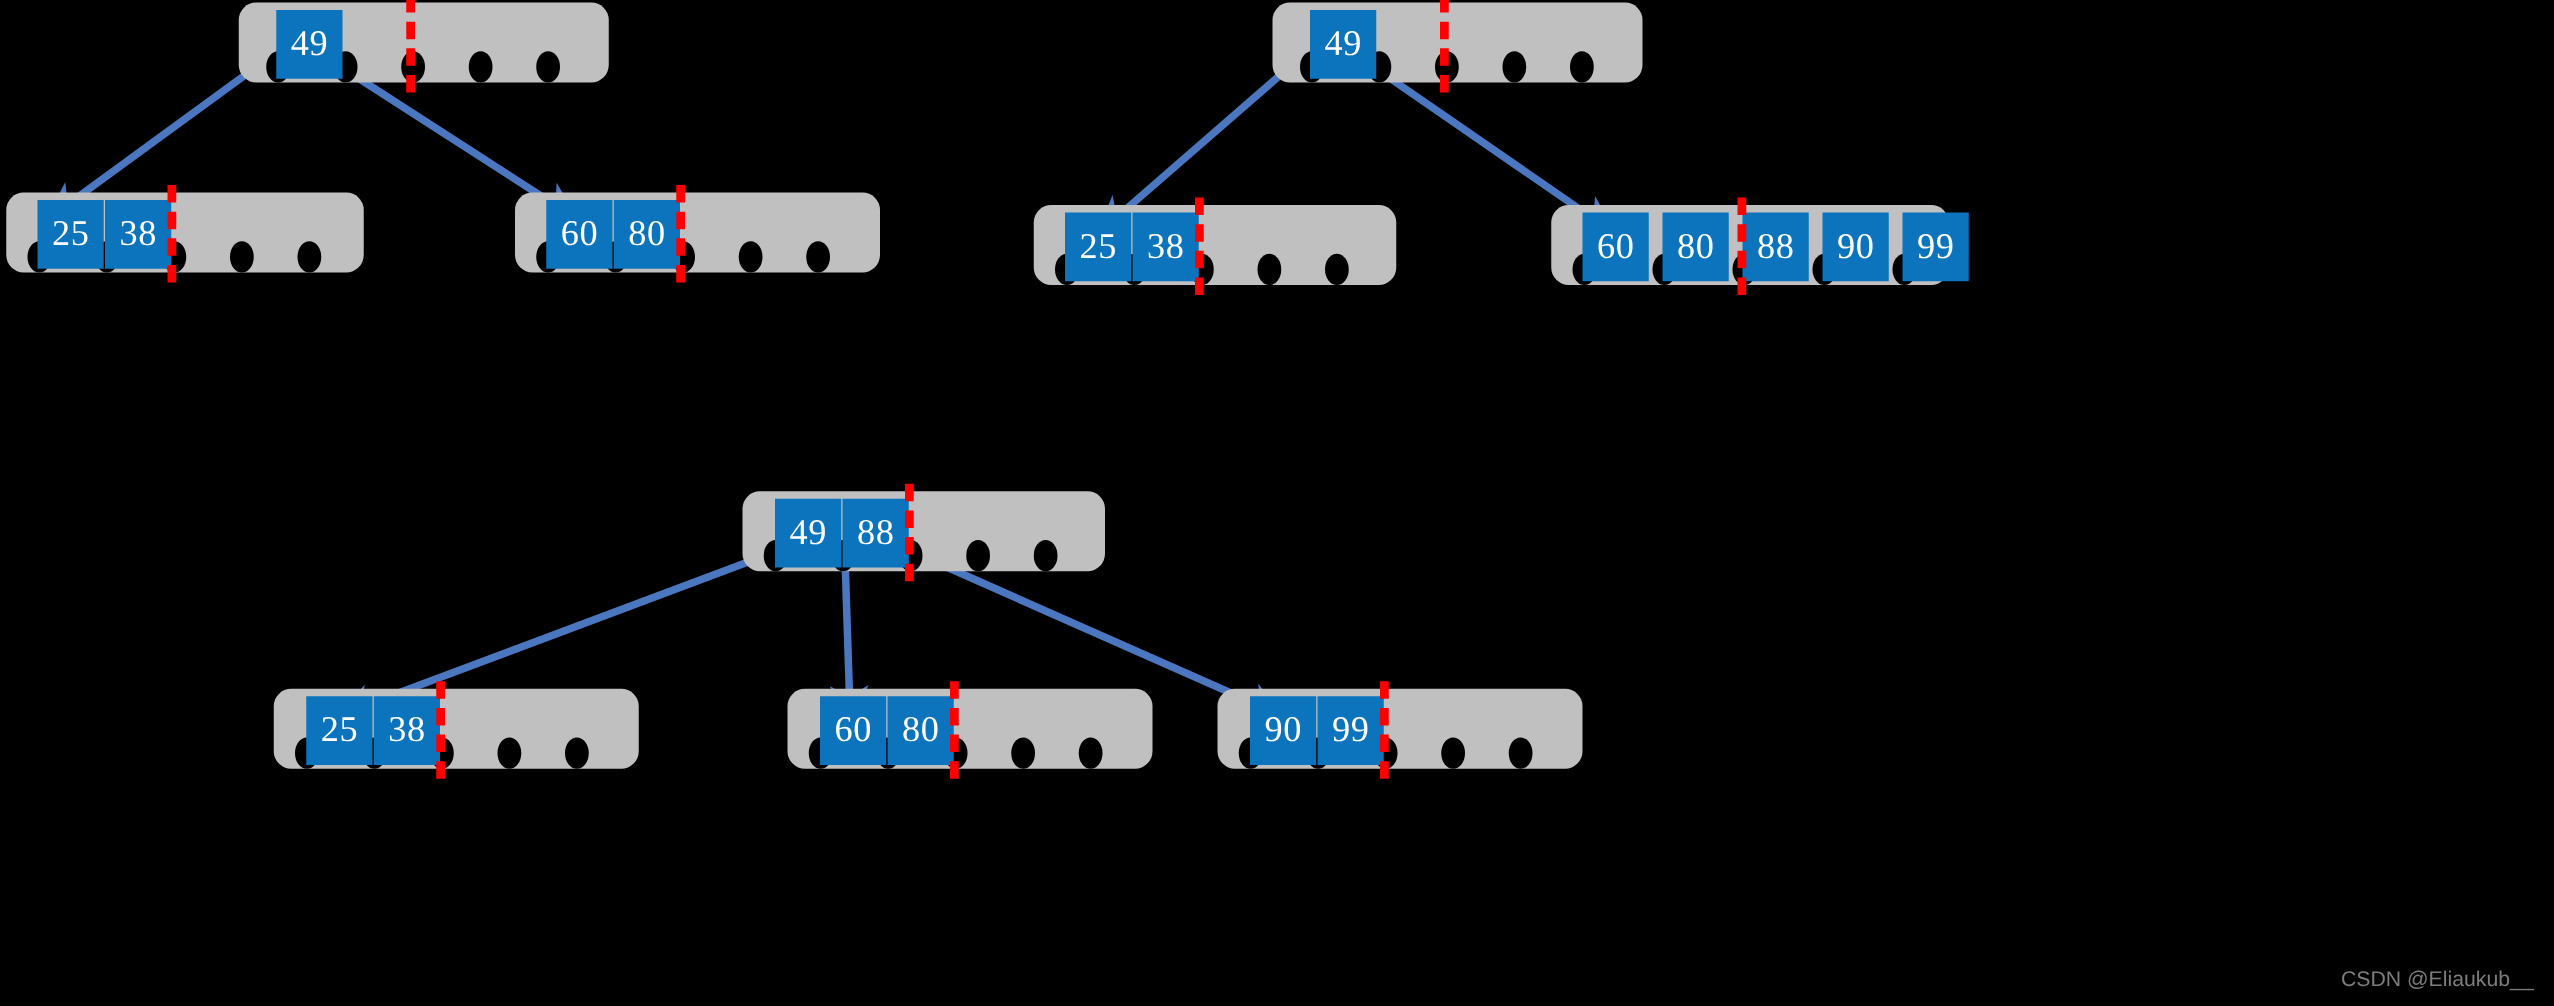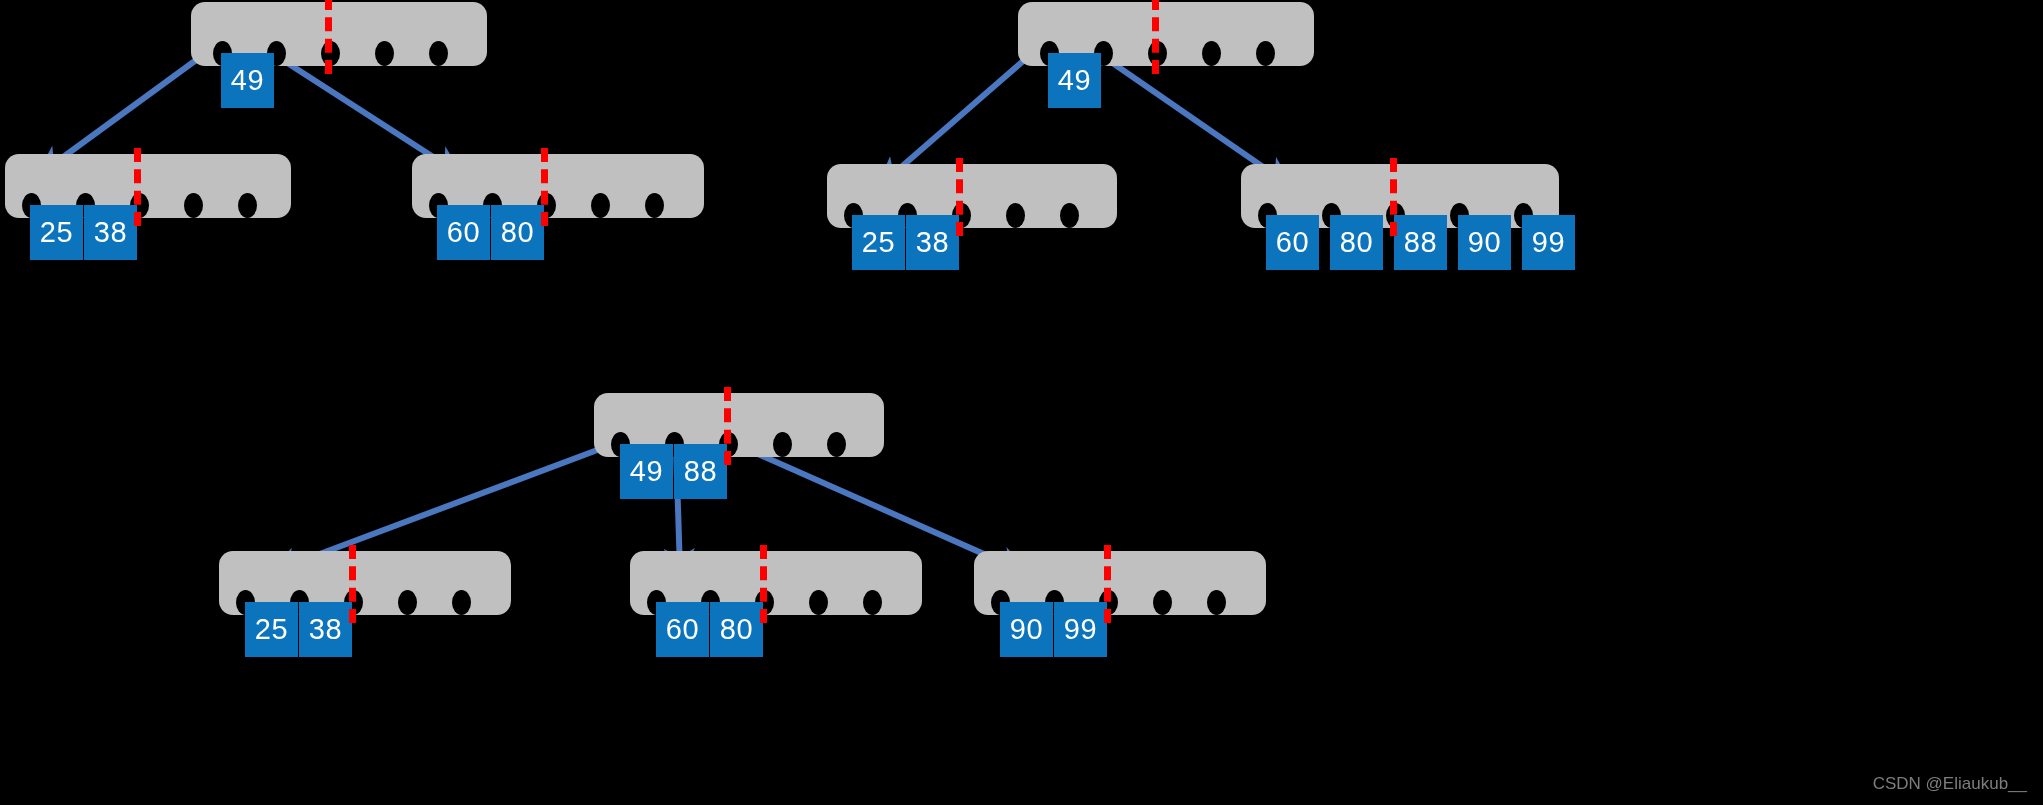--- a/index.html
+++ b/index.html
@@ -44,24 +44,23 @@
   }
   .cell {
     position: absolute;
     background: #0b74bd;
     color: #ffffff;
     display: flex;
     align-items: center;
     justify-content: center;
     font-size: 29px;
     line-height: 1;
-    font-family: Liberation Sans, sans-serif;
+    font-family: Liberation Serif, serif;
     letter-spacing: 0.5px;
     box-sizing: border-box;
-    margin-top: 45px;
   }
   .ptr {
     position: absolute;
     width: 19px;
     height: 25px;
     background: #000000;
     border-radius: 50%;
   }
   .splitline {
     position: absolute;

